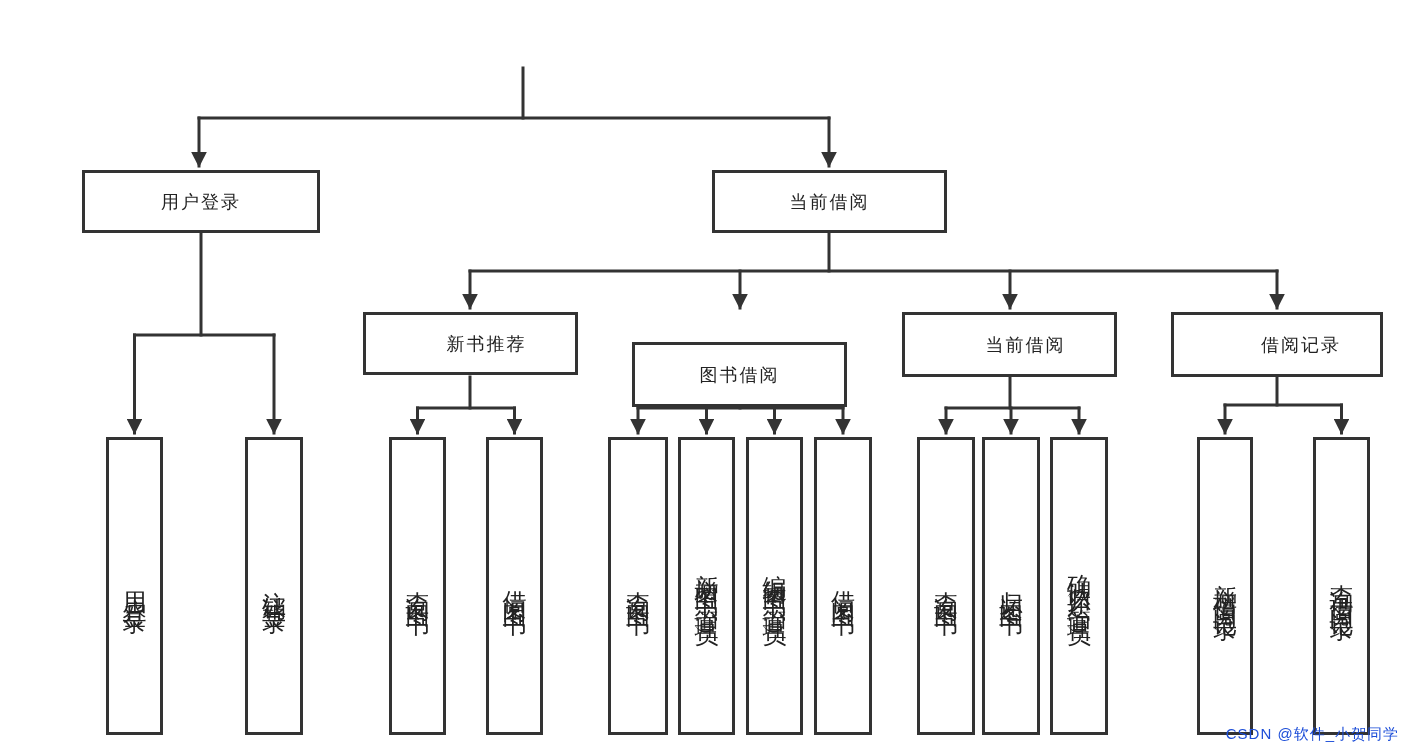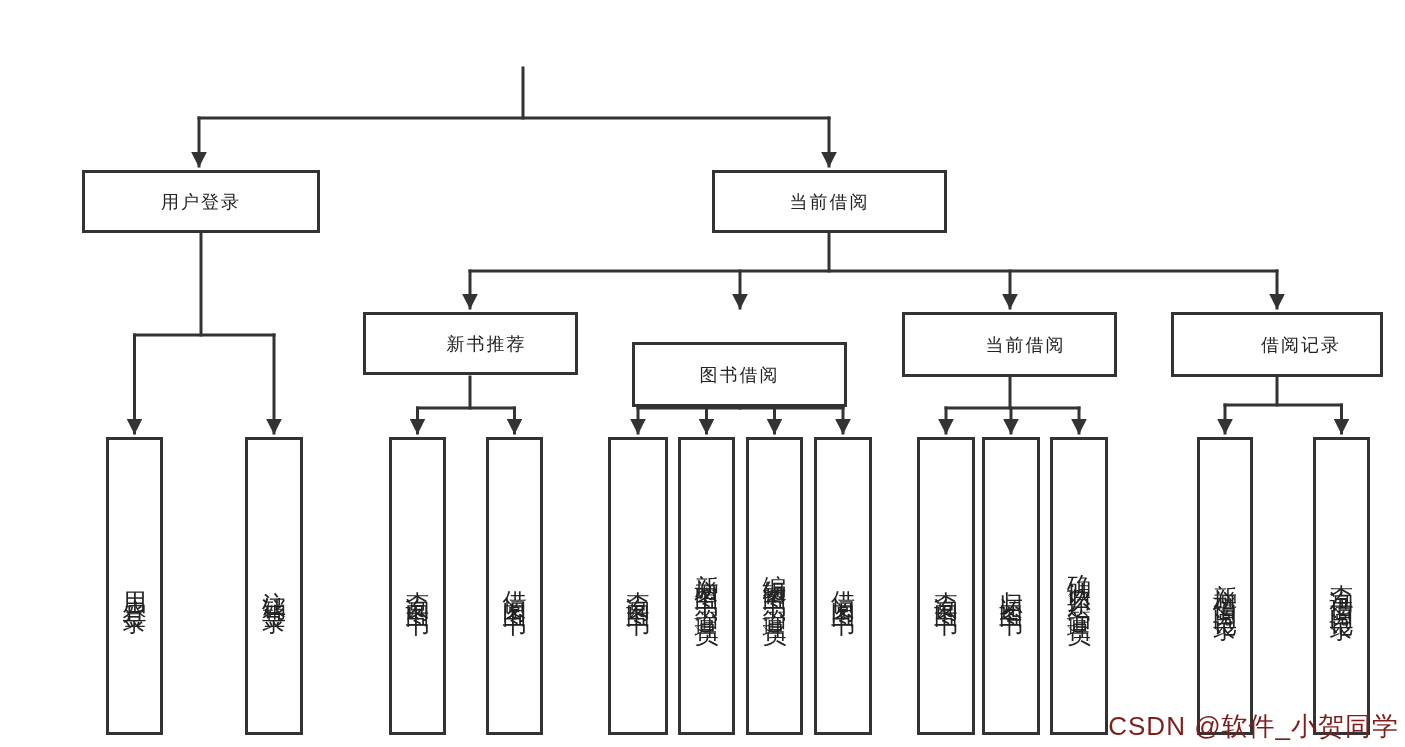--- a/index.html
+++ b/index.html
@@ -38,22 +38,22 @@
     text-orientation: mixed;
     font-size: 24px;
     letter-spacing: 7px;
     line-height: 1;
   }
 
   .watermark {
     position: absolute;
     right: 6px;
     bottom: 3px;
-    font-size: 26px;
-    color: #7f1d1d;
+    font-size: 15px;
+    color: #1d4ed8;
     letter-spacing: 1px;
     z-index: 5;
     white-space: nowrap;
   }
 </style>
 </head>
 <body>
 
 <div class="canvas">
 

